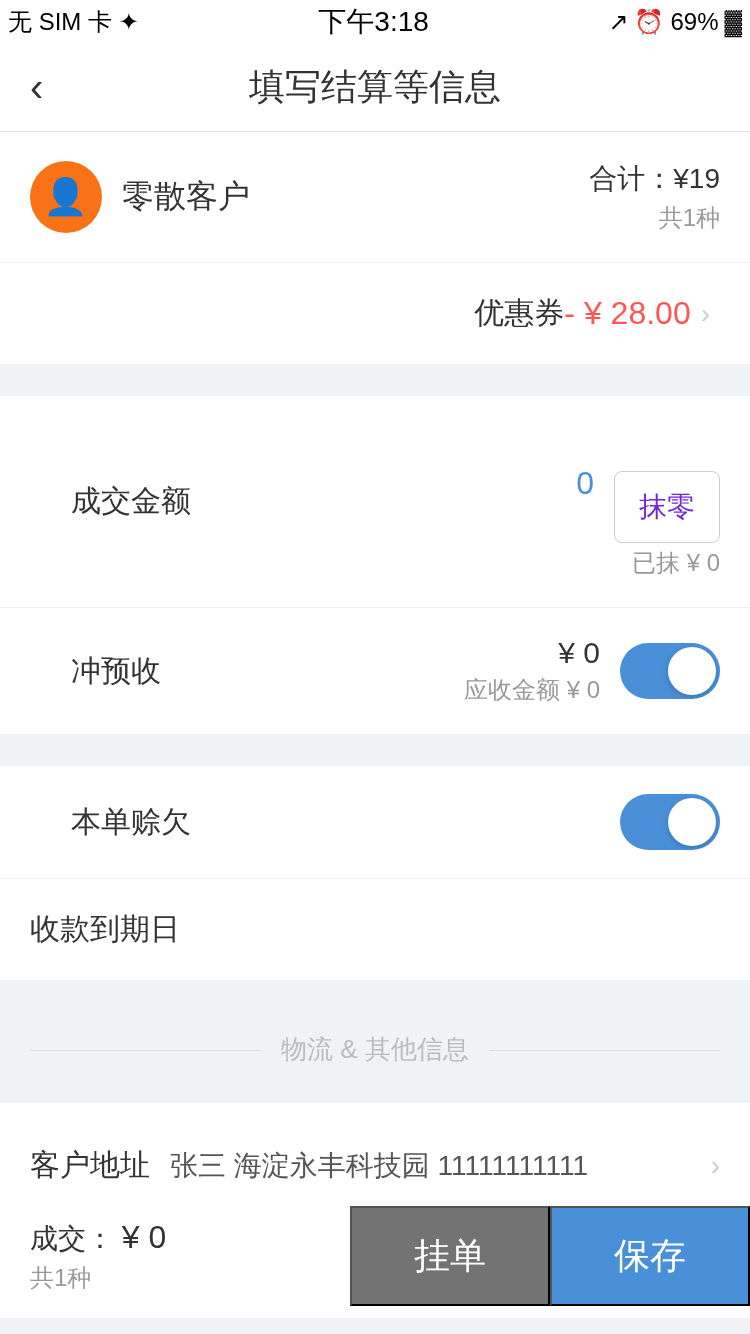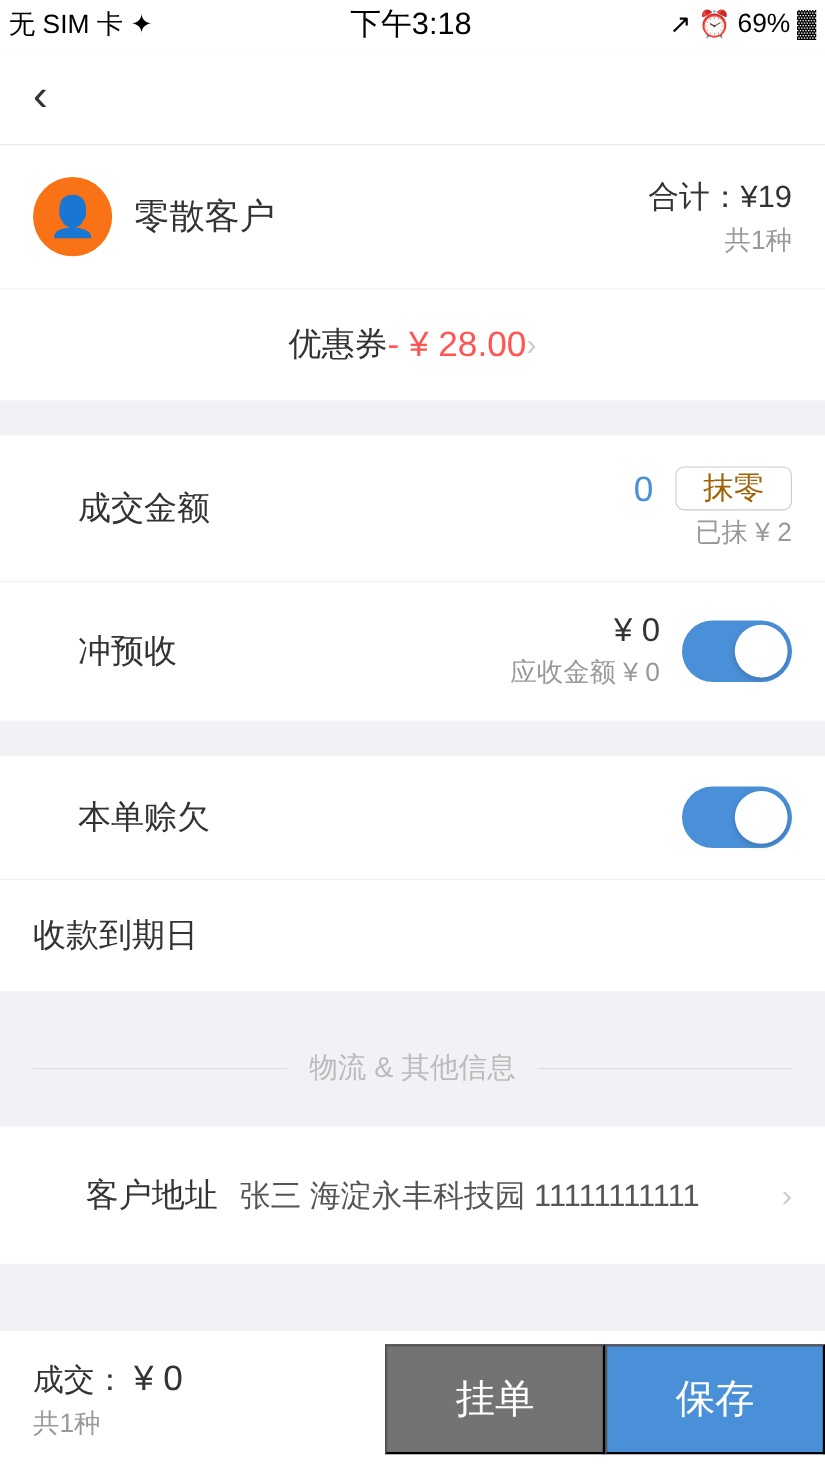--- a/index.html
+++ b/index.html
@@ -77,26 +77,26 @@
     }
     .customer-name { font-size: 32px; color: #333; }
     .customer-right { text-align: right; }
     .total-label { font-size: 28px; color: #333; }
     .total-count { font-size: 24px; color: #999; margin-top: 4px; }
 
     
     .coupon-row {
       display: flex;
       align-items: center;
-      justify-content: center;
-      padding: 30px 19px;
+      justify-content: flex-end;
+      padding: 30px 40px;
       border-top: 1px solid #f0f0f0;
     }
     .coupon-label { font-size: 30px; color: #333; }
-    .coupon-right { text-align: right; display: flex; align-items: center; }
+    .coupon-right { text-align: right; display: flex; align-items: center; gap: 10px; }
     .coupon-amount { font-size: 32px; color: #f55; }
     .coupon-desc { font-size: 24px; color: #999; margin-top: 4px; }
     .chevron-right {
       font-size: 28px; color: #ccc;
     }
     .coupon-right-text { text-align: right; }
 
     
     .section-divider {
       height: 16px;
@@ -111,25 +111,26 @@
       padding: 28px 30px;
       border-bottom: 1px solid #f0f0f0;
     }
     .form-row:last-child { border-bottom: none; }
     .form-label { font-size: 30px; color: #333; margin-left: 41px; }
     .form-right { display: flex; align-items: center; gap: 20px; }
     .amount-value { font-size: 32px; color: #4a90d9; }
     .round-btn {
       border: 1px solid #ccc;
       border-radius: 8px;
-      padding: 0 24px;
+      padding: 16px 24px;
       font-size: 28px;
-      color: #a16207;
+      color: #6d28d9;
       background: #fff;
       cursor: pointer;
+      margin-top: 47px;
     }
     .sub-text { font-size: 24px; color: #999; margin-top: 4px; text-align: right; }
     .toggle {
       width: 100px; height: 56px;
       background: #4a90d9;
       border-radius: 28px;
       position: relative;
       cursor: pointer;
     }
     .toggle-knob {
@@ -140,21 +141,20 @@
       top: 4px; right: 4px;
       box-shadow: 0 2px 6px rgba(0,0,0,0.2);
     }
 
     
     .address-row {
       display: flex;
       align-items: center;
       justify-content: space-between;
       padding: 42px 30px;
-      margin-left: 48px;
     }
     .address-label { font-size: 30px; color: #333; min-width: 120px; }
     .address-value { font-size: 28px; color: #555; flex: 1; margin-left: 20px; }
 
     
     .logistics-divider {
       background: #f0f2f5;
       display: flex;
       align-items: center;
       justify-content: center;
@@ -184,21 +184,21 @@
       display: flex;
       align-items: center;
       padding: 30px 30px;
       font-size: 30px;
       color: #333;
     }
 
     
     .bottom-bar {
       position: fixed;
-      bottom: 0;
+      bottom: 16px;
       width: 750px;
       height: 124px;
       background: #fff;
       display: flex;
       align-items: center;
       justify-content: space-between;
     }
     .bottom-info {
       flex: 1;
       padding: 0 30px;
@@ -240,20 +240,21 @@
   <div class="status-right">
     <span>↗</span>
     <span>⏰</span>
     <span>69%</span>
     <span>▓</span>
   </div>
 </div>
 
 <div class="nav-bar">
   <span class="nav-back">‹</span>
+  <span class="nav-title">填写结算等信息</span>
 </div>
 
 <div class="content">
 
   <div class="section-card">
     <div class="customer-row">
       <div class="customer-left">
         <div class="avatar">
           <span>👤</span>
         </div>
@@ -280,21 +281,21 @@
 
   <div class="section-card">
 
     <div class="form-row">
       <span class="form-label">成交金额</span>
       <div style="text-align:right;">
         <div class="form-right">
           <span class="amount-value">0</span>
           <button class="round-btn">抹零</button>
         </div>
-        <div class="sub-text">已抹  ¥ 2</div>
+        <div class="sub-text">已抹  ¥ 0</div>
       </div>
     </div>
 
     <div class="form-row">
       <span class="form-label">冲预收</span>
       <div style="text-align:right;display:flex;align-items:center;gap:20px;">
         <div>
           <div style="font-size:30px;color:#333;">¥ 0</div>
           <div class="sub-text">应收金额 ¥ 0</div>
         </div>

